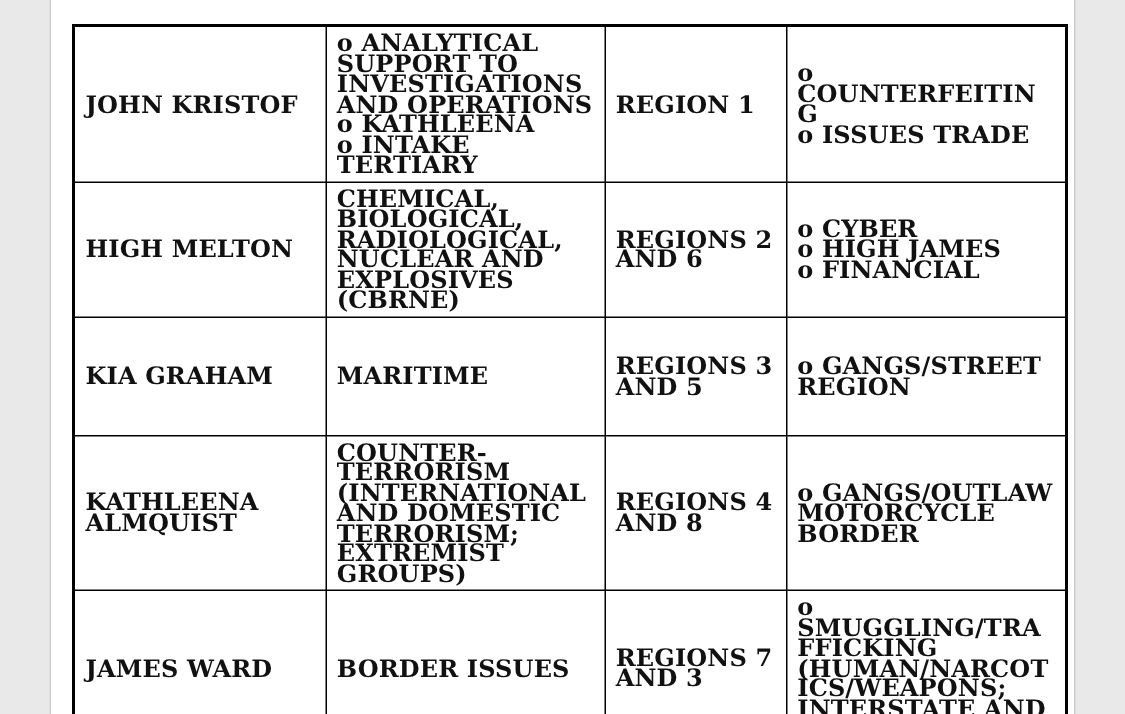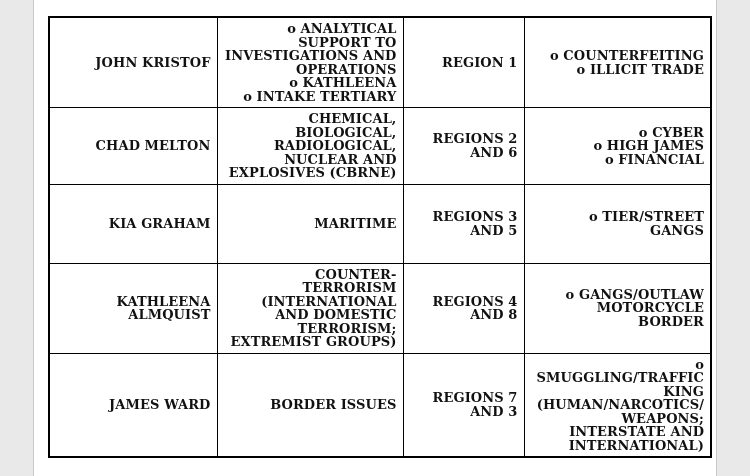--- a/index.html
+++ b/index.html
@@ -42,23 +42,23 @@
   }
   table.analyst-table { border: 2px solid #000000; }
   th.hdr {
     font-size: 11px;
     line-height: 14px;
     text-align: center;
     padding: 2px 4px;
     letter-spacing: 0.2px;
   }
   td.cell {
-    font-size: 13px;
+    font-size: 16px;
     line-height: 13.5px;
-    text-align: right;
+    text-align: left;
     padding: 4px 6px 4px 7px;
     letter-spacing: 0.1px;
     overflow-wrap: break-word;
   }
   .bullet-item { margin: 0; }
 </style>
 </head>
 <body>
 
 <div class="screen">
@@ -79,27 +79,27 @@
         <td class="cell">
           <div class="bullet-item">o ANALYTICAL SUPPORT TO INVESTIGATIONS AND OPERATIONS</div>
           <div class="bullet-item">o KATHLEENA</div>
           <div class="bullet-item">o INTAKE TERTIARY</div>
         </td>
         <td class="cell">
           <div>REGION 1</div>
         </td>
         <td class="cell">
           <div class="bullet-item">o COUNTERFEITING</div>
-          <div class="bullet-item">o ILLICIT TRADE</div>
+          <div class="bullet-item">o ISSUES TRADE</div>
         </td>
       </tr>
 
       <tr style="height:74px">
         <td class="cell">
-          <div>CHAD MELTON</div>
+          <div>HIGH MELTON</div>
         </td>
         <td class="cell">
           <div class="bullet-item">CHEMICAL, BIOLOGICAL, RADIOLOGICAL, NUCLEAR AND EXPLOSIVES (CBRNE)</div>
         </td>
         <td class="cell">
           <div>REGIONS 2 AND 6</div>
         </td>
         <td class="cell">
           <div class="bullet-item">o CYBER</div>
           <div class="bullet-item">o HIGH JAMES</div>
@@ -111,21 +111,21 @@
         <td class="cell">
           <div>KIA GRAHAM</div>
         </td>
         <td class="cell">
           <div class="bullet-item">MARITIME</div>
         </td>
         <td class="cell">
           <div>REGIONS 3 AND 5</div>
         </td>
         <td class="cell">
-          <div class="bullet-item">o TIER/STREET GANGS</div>
+          <div class="bullet-item">o GANGS/STREET REGION</div>
         </td>
       </tr>
 
       <tr style="height:75px">
         <td class="cell">
           <div>KATHLEENA ALMQUIST</div>
         </td>
         <td class="cell">
           <div class="bullet-item">COUNTER-TERRORISM (INTERNATIONAL AND DOMESTIC TERRORISM; EXTREMIST GROUPS)</div>
         </td>

